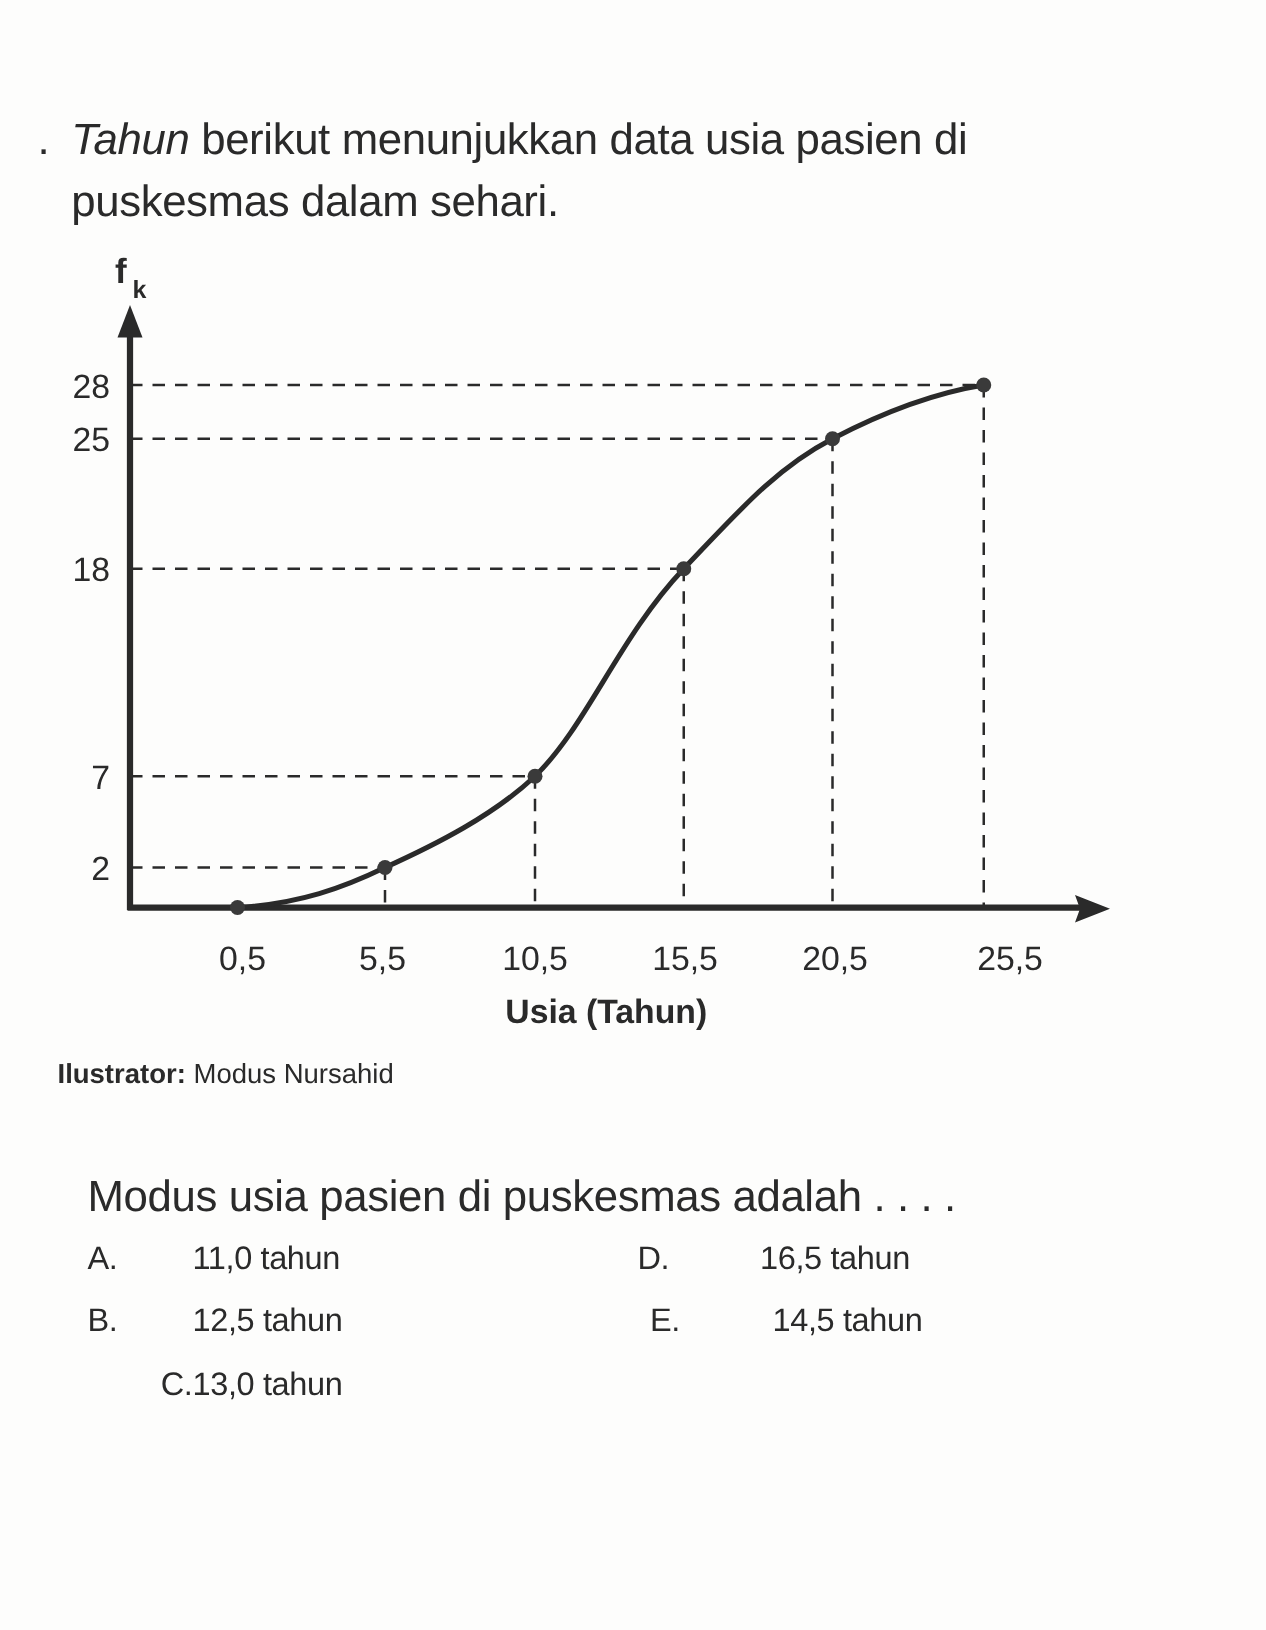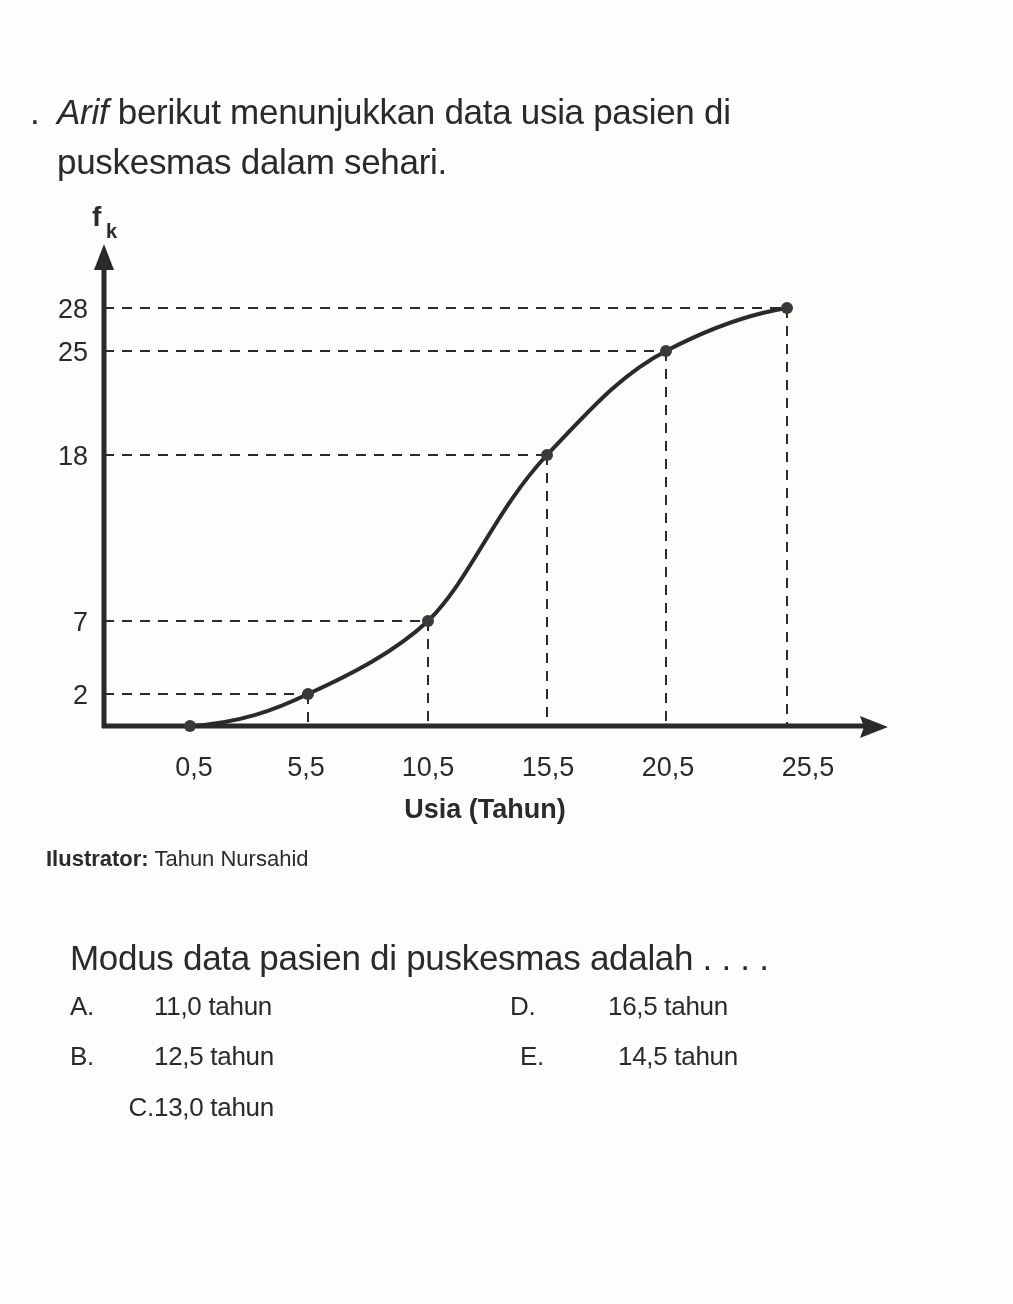--- a/index.html
+++ b/index.html
@@ -18,21 +18,21 @@
   .opt { font-size: 26px; line-height: 50px; letter-spacing: -0.3px; }
   .opt .letter { display: inline-block; width: 84px; }
 </style>
 </head>
 <body>
 
 <div class="abs q-text" style="left:30px; top:88px;">
   <span>.</span>
 </div>
 <div class="abs q-text" style="left:57px; top:88px;">
-  <em>Arif</em><span> berikut menunjukkan data usia pasien di</span>
+  <em>Tahun</em><span> berikut menunjukkan data usia pasien di</span>
 </div>
 <div class="abs q-text" style="left:57px; top:138px;">puskesmas dalam sehari.</div>
 
 <svg class="chart-svg" width="1013" height="840" viewBox="0 0 1013 840">
   <g stroke="#2a2a2a" stroke-width="2" stroke-dasharray="10,8" fill="none">
     <line x1="104" y1="308" x2="787" y2="308"></line>
     <line x1="104" y1="351" x2="666" y2="351"></line>
     <line x1="104" y1="455" x2="547" y2="455"></line>
     <line x1="104" y1="621" x2="428" y2="621"></line>
     <line x1="104" y1="694" x2="308" y2="694"></line>
@@ -73,24 +73,24 @@
   <text class="tick" x="428" y="776" text-anchor="middle">10,5</text>
   <text class="tick" x="548" y="776" text-anchor="middle">15,5</text>
   <text class="tick" x="668" y="776" text-anchor="middle">20,5</text>
   <text class="tick" x="808" y="776" text-anchor="middle">25,5</text>
 
   <text class="xlabel" x="485" y="818" text-anchor="middle">Usia (Tahun)</text>
 </svg>
 
 <div class="abs credit" style="left:46px; top:846px;">
   <b>Ilustrator:</b>
-  <span>Tahun Nursahid</span>
+  <span>Modus Nursahid</span>
 </div>
 
-<div class="abs q-text" style="left:70px; top:934px;">Modus data pasien di puskesmas adalah . . . .</div>
+<div class="abs q-text" style="left:70px; top:934px;">Modus usia pasien di puskesmas adalah . . . .</div>
 
 <div class="abs opt" style="left:70px; top:981px;">
   <span class="letter">A.</span><span>11,0 tahun</span>
 </div>
 <div class="abs opt" style="left:70px; top:1031px;">
   <span class="letter">B.</span><span>12,5 tahun</span>
 </div>
 <div class="abs opt" style="left:70px; top:1082px;text-align:right;">
   <span class="letter">C.</span><span>13,0 tahun</span>
 </div>

